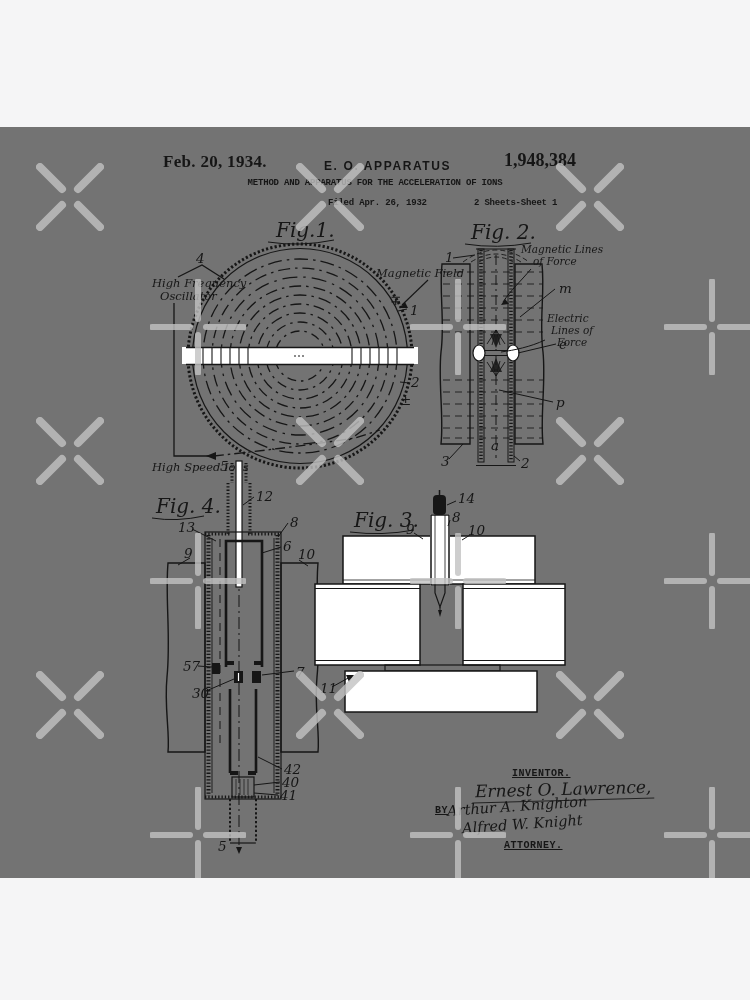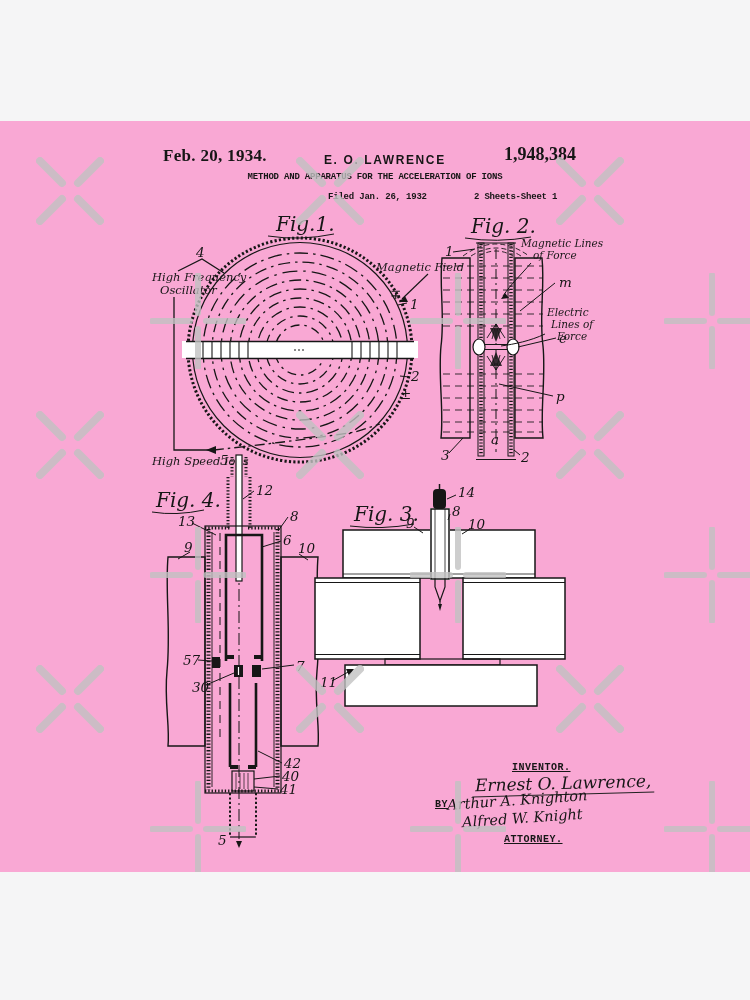--- a/index.html
+++ b/index.html
@@ -1,18 +1,18 @@
 <!DOCTYPE html>
 <html><head>
 <meta charset="utf-8">
 <style>
   html,body{margin:0;padding:0;}
   .canvas{position:relative;width:750px;height:1000px;background:#f5f5f6;overflow:hidden;
           font-family:"Liberation Serif",serif;}
-  .page{position:absolute;left:0;top:121px;width:750px;height:751px;background:#f9a8d4;overflow:hidden;}
+  .page{position:absolute;left:0;top:127px;width:750px;height:751px;background:#737373;overflow:hidden;}
   .abs{position:absolute;white-space:nowrap;color:#161616;}
   .h-date{font:700 17px "Liberation Serif",serif;letter-spacing:.3px;}
   .h-name{font:700 12px "Liberation Sans",sans-serif;letter-spacing:1.6px;}
   .h-num{font:700 18px "Liberation Serif",serif;}
   .h-mono{font:700 9px "Liberation Mono",monospace;letter-spacing:-0.2px;}
   .sig-block .cap{font:700 10px "Liberation Mono",monospace;letter-spacing:.5px;text-decoration:underline;}
   .inv-sig{font:italic 17px "DejaVu Serif",serif;border-bottom:1.2px solid #222;padding:0 3px 1px 3px;transform:rotate(-1.5deg);}
   .att-sig{font:italic 14.5px "DejaVu Serif",serif;transform:rotate(-4deg);}
   svg text{fill:#161616;}
   .fig-title{font:italic 20px "DejaVu Serif",serif;}
@@ -22,24 +22,24 @@
   .wm{position:absolute;opacity:.8;}
   svg{display:block;}
 </style>
 </head>
 <body>
 
 <div class="canvas">
   <div class="page">
 
     <div class="abs h-date" style="left:163px;top:25px;">Feb. 20, 1934.</div>
-    <div class="abs h-name" style="left:324px;top:32px;">E. O. LAWRENCE</div>
+    <div class="abs h-name" style="left:324px;top:32px;">E. O. APPARATUS</div>
     <div class="abs h-num" style="left:504px;top:23px;">1,948,384</div>
     <div class="abs h-mono" style="left:0;top:51px;width:750px;text-align:center;">METHOD AND APPARATUS FOR THE ACCELERATION OF IONS</div>
-    <div class="abs h-mono" style="left:328px;top:71px;">Filed Jan. 26, 1932</div>
+    <div class="abs h-mono" style="left:328px;top:71px;">Filed Apr. 26, 1932</div>
     <div class="abs h-mono" style="left:474px;top:71px;">2 Sheets-Sheet  1</div>
 
     <svg class="abs" style="left:150px;top:92px;" width="320" height="260" viewBox="0 0 320 260">
       <g stroke="#161616" fill="none">
 
         <text class="fig-title" x="126" y="18" stroke="none">Fig.1.</text>
         <path d="M118,23 Q150,28 184,21" stroke-width="1"></path>
 
         <g stroke-width="1.3">
           <circle cx="150" cy="137" r="97" stroke-dasharray="14 5 2.5 5"></circle>

